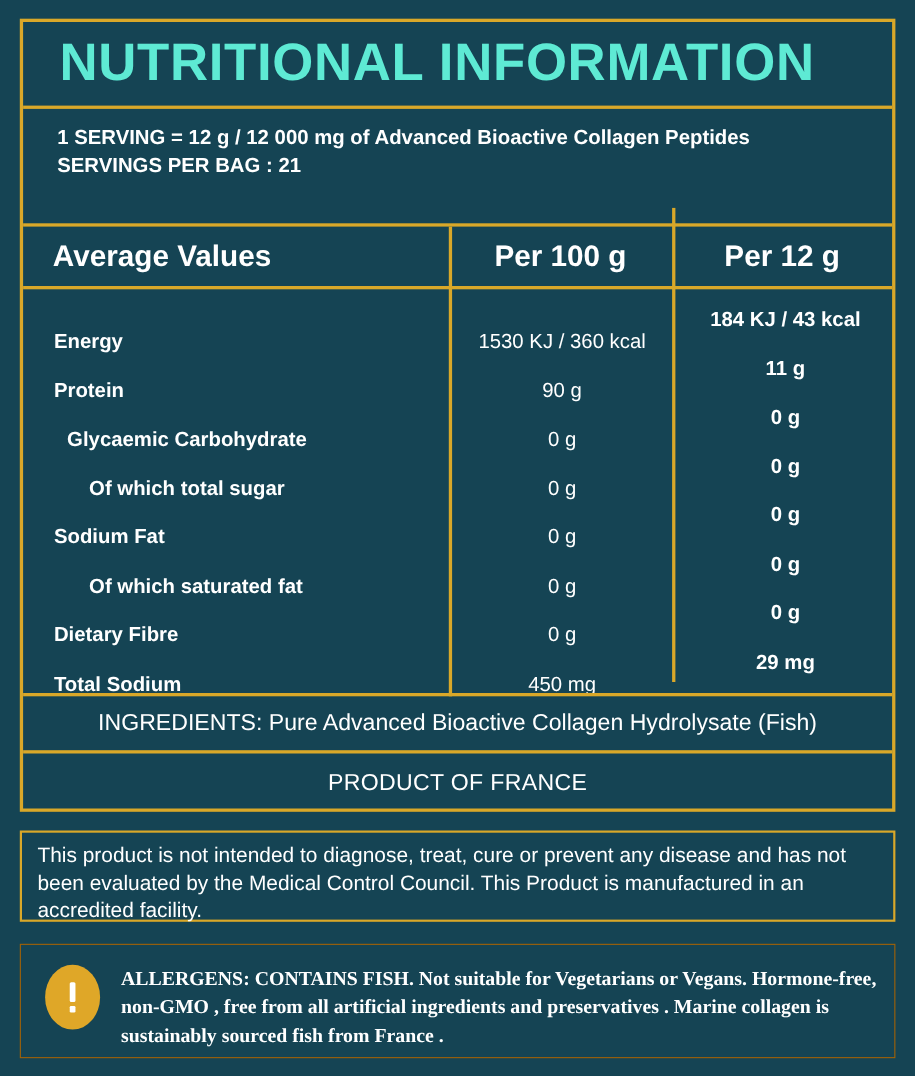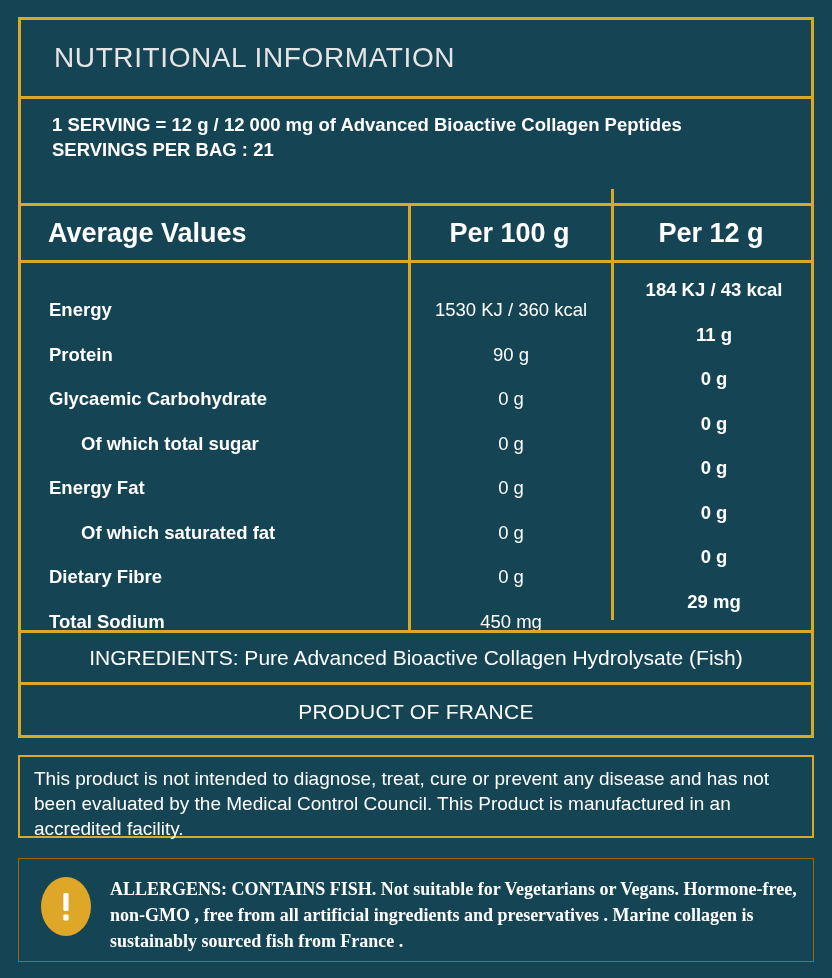--- a/index.html
+++ b/index.html
@@ -33,23 +33,23 @@
     left: 0;
     top: 0;
     width: 100%;
     height: 79px;
     border-bottom: 3px solid #d9a829;
     box-sizing: border-box;
     display: flex;
     align-items: center;
   }
   #page-title {
-    color: #e5e5e5;
-    font-size: 28px;
-    font-weight: normal;
+    color: #5eead4;
+    font-size: 48px;
+    font-weight: bold;
     letter-spacing: 0.6px;
     padding-left: 33px;
     line-height: 1;
     white-space: nowrap;
   }
 
   
   #serving-block {
     position: absolute;
     left: 0;
@@ -261,27 +261,27 @@
   <div id="divider-left"></div>
   <div id="divider-right"></div>
 
   <div id="table-body">
       <div class="row-label" style="top: 36px;">Energy</div>
       <div class="cell-100" style="top: 36px;">1530 KJ / 360 kcal</div>
       <div class="cell-12" style="top: 16px;">184 KJ / 43 kcal</div>
       <div class="row-label" style="top: 80.5px;">Protein</div>
       <div class="cell-100" style="top: 80.5px;">90 g</div>
       <div class="cell-12" style="top: 60.5px;">11 g</div>
-      <div class="row-label" style="top: 125px;">Glycaemic Carbohydrate</div>
+      <div class="row-label" style="top: 125px; margin-left: 12px;">Glycaemic Carbohydrate</div>
       <div class="cell-100" style="top: 125px;">0 g</div>
       <div class="cell-12" style="top: 105px;">0 g</div>
       <div class="row-label indent" style="top: 169.5px;">Of which total sugar</div>
       <div class="cell-100" style="top: 169.5px;">0 g</div>
       <div class="cell-12" style="top: 149.5px;">0 g</div>
-      <div class="row-label" style="top: 214px;">Energy Fat</div>
+      <div class="row-label" style="top: 214px;">Sodium Fat</div>
       <div class="cell-100" style="top: 214px;">0 g</div>
       <div class="cell-12" style="top: 194px;">0 g</div>
       <div class="row-label indent" style="top: 258.5px;">Of which saturated fat</div>
       <div class="cell-100" style="top: 258.5px;">0 g</div>
       <div class="cell-12" style="top: 238.5px;">0 g</div>
       <div class="row-label" style="top: 303px;">Dietary Fibre</div>
       <div class="cell-100" style="top: 303px;">0 g</div>
       <div class="cell-12" style="top: 283px;">0 g</div>
       <div class="row-label" style="top: 347.5px;">Total Sodium</div>
       <div class="cell-100" style="top: 347.5px;">450 mg</div>

